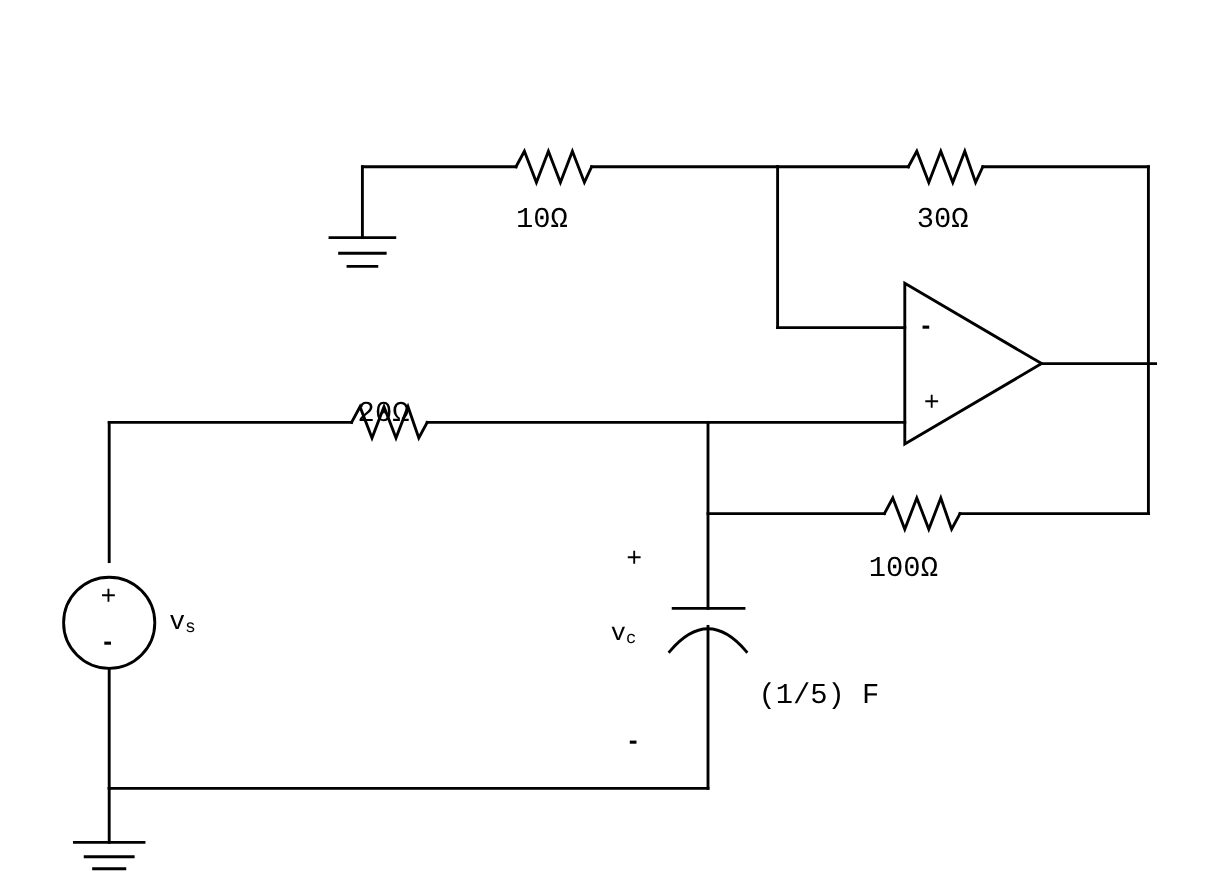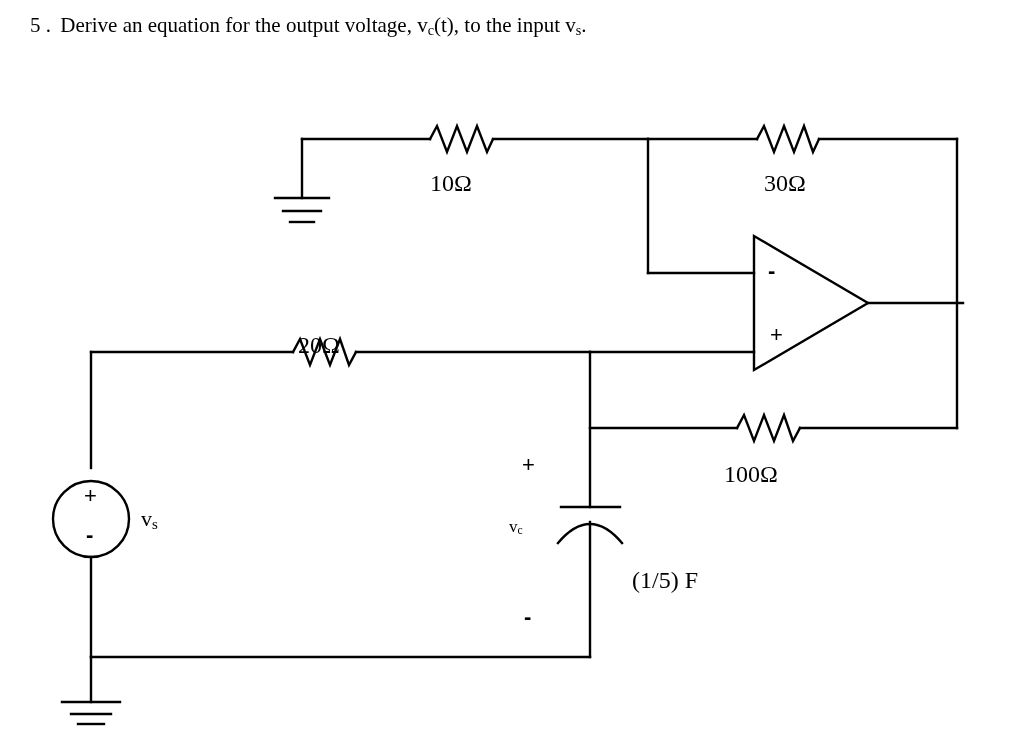--- a/index.html
+++ b/index.html
@@ -33,43 +33,37 @@
   }
   #circuit-svg {
     position: absolute;
     left: 0;
     top: 0;
     width: 1024px;
     height: 733px;
   }
   .lbl {
     position: absolute;
-    font-family: Liberation Serif, serif;
+    font-family: Liberation Mono, monospace;
     color: #000000;
     white-space: nowrap;
   }
   .lbl-res { font-size: 24px; }
   .lbl-cap { font-size: 24px; margin-top: 48px; }
   .lbl-src { font-size: 22px; text-align: right; }
-  .lbl-vc  { font-size: 17px; text-align: center; }
+  .lbl-vc  { font-size: 21px; text-align: center; }
   .lbl-sign { font-size: 22px; font-family: "Liberation Sans", sans-serif; }
   .lbl-sign-minus { font-size: 22px; font-weight: bold; font-family: "Liberation Sans", sans-serif; }
   .lbl sub { font-size: 0.68em; vertical-align: -0.2em; }
 </style>
 </head>
 <body>
 
 <div id="page">
 
-  <div id="question-line">
-    <span class="qnum">5 .</span>
-    <span>Derive an equation for the output voltage,</span>
-    <span> <span>v</span><sub>c</sub></span><span>(t), to the input</span>
-    <span> <span>v</span><sub>s</sub></span><span>.</span>
-  </div>
 
   <svg id="circuit-svg" viewBox="0 0 1024 733" xmlns="http://www.w3.org/2000/svg">
 
     <g fill="none" stroke="#000000" stroke-width="2.4" stroke-linecap="square" stroke-linejoin="miter">
 
       <path d="M 302 139 L 430 139"></path>
 
       <path d="M 430 139 L 437 126 L 447 152 L 457 126 L 467 152 L 477 126 L 487 152 L 493 139"></path>
 
       <path d="M 493 139 L 648 139"></path>

